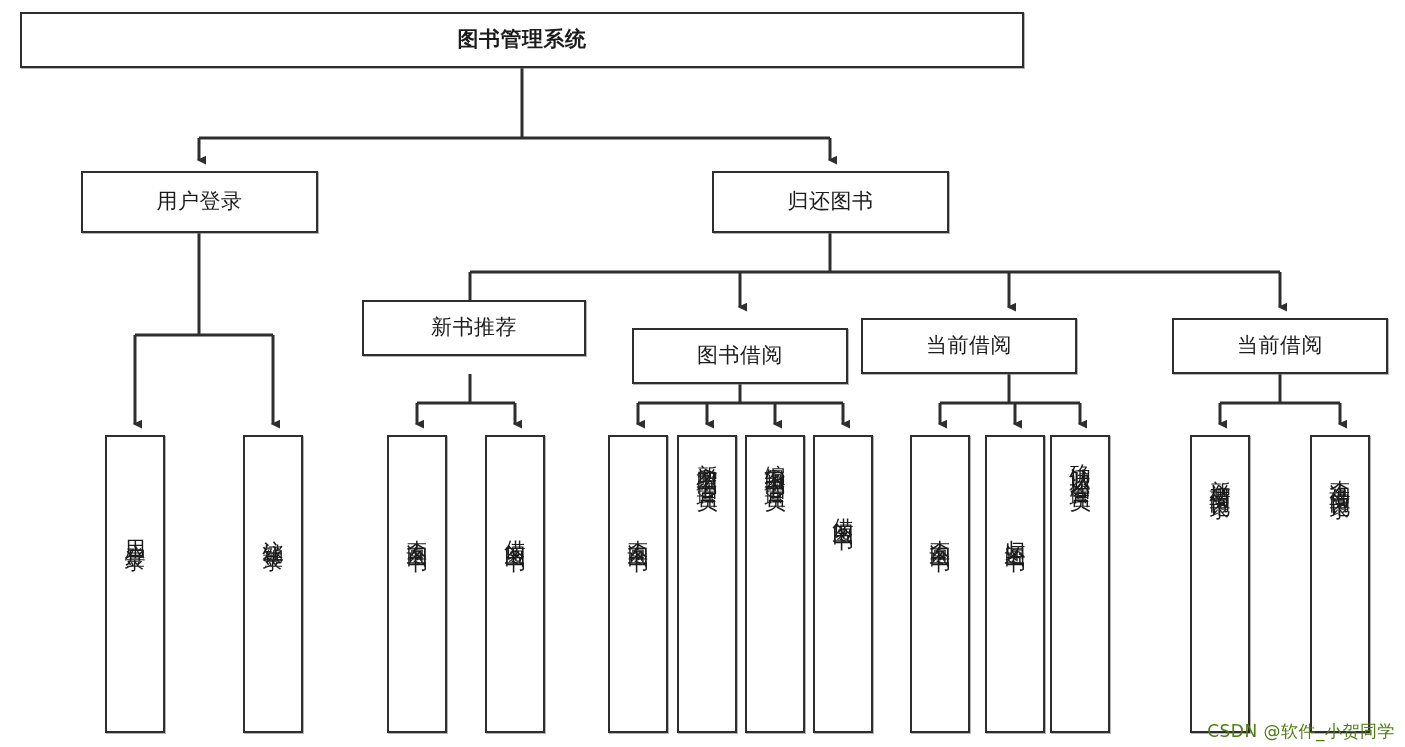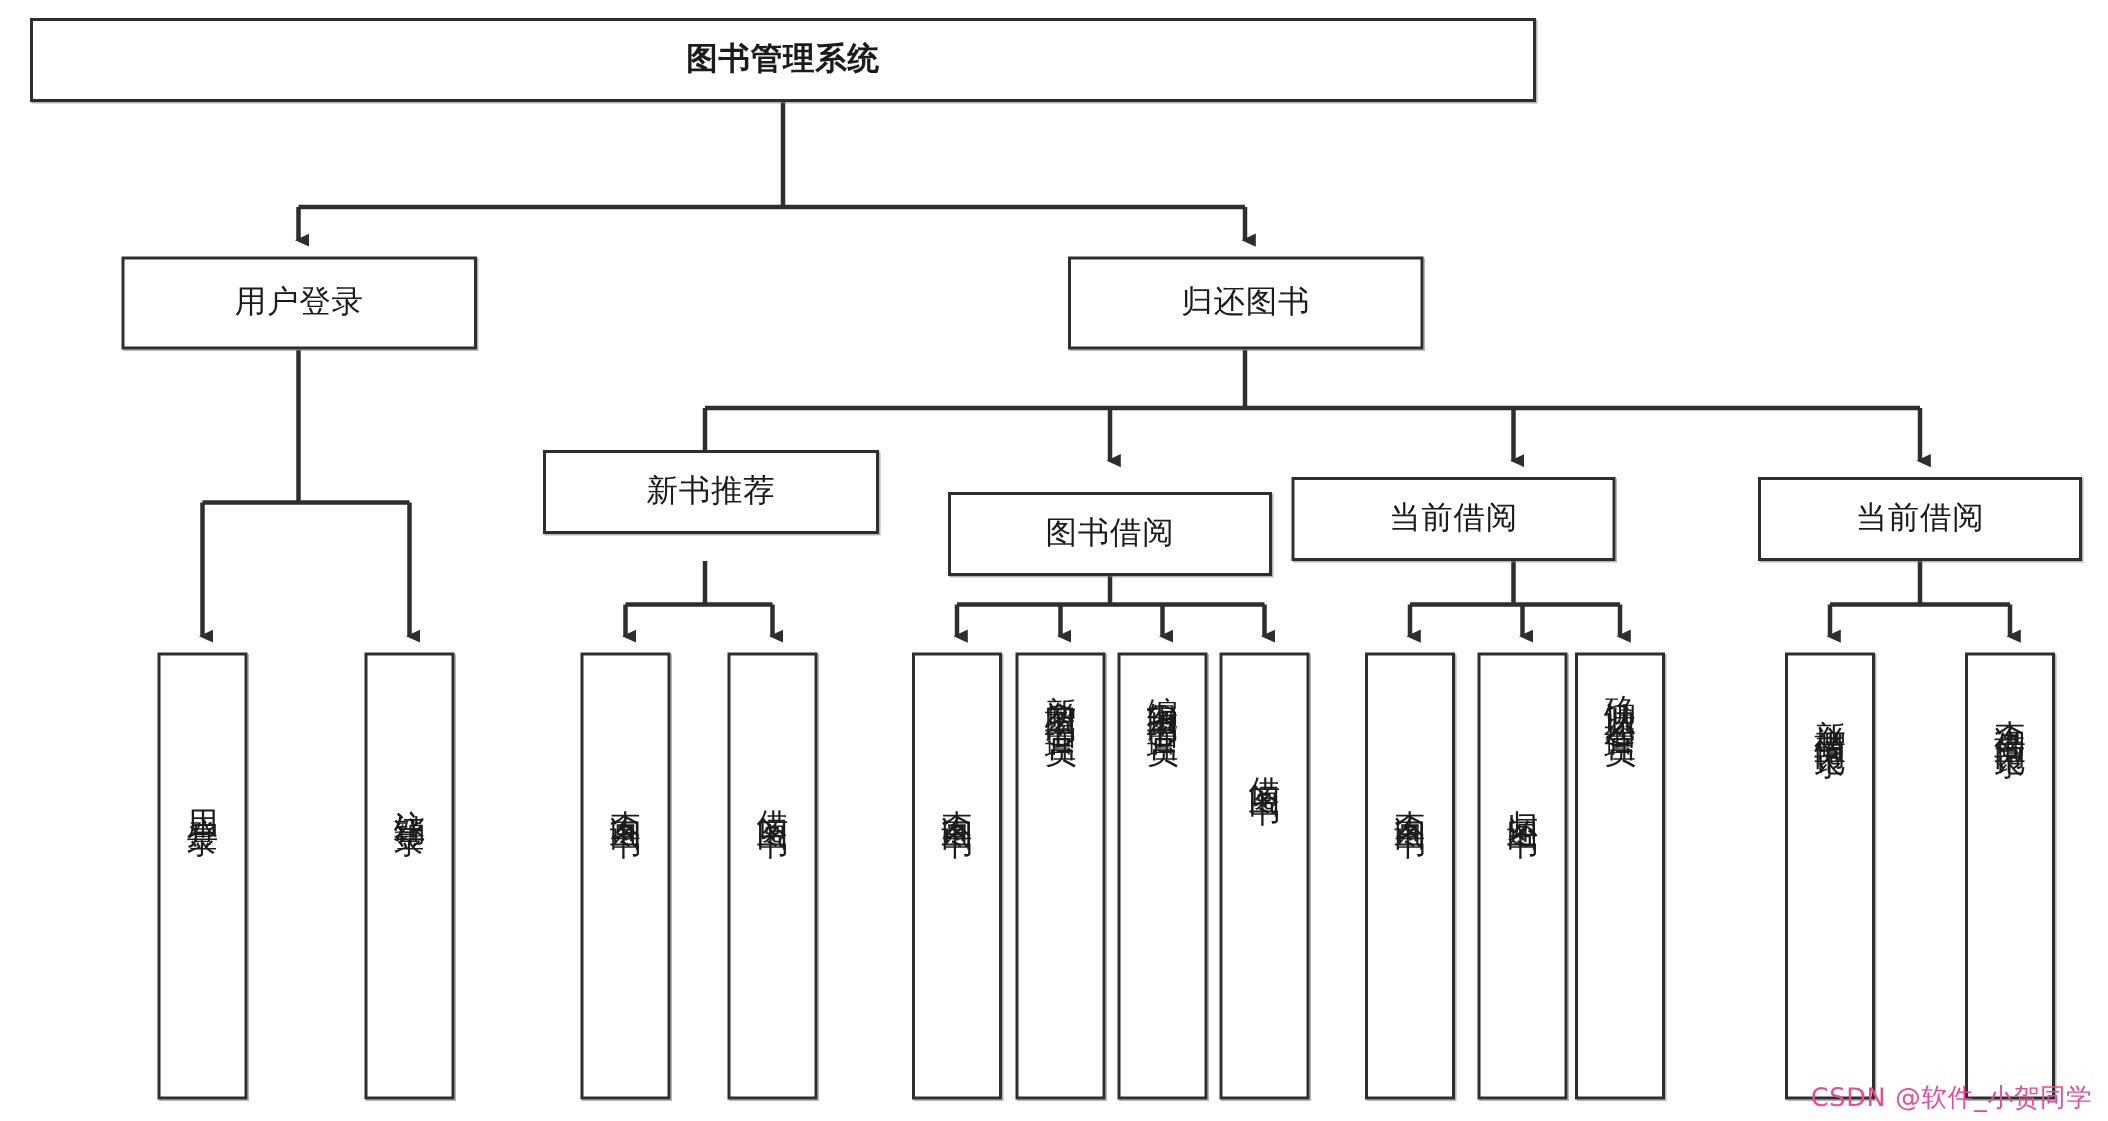--- a/index.html
+++ b/index.html
@@ -73,21 +73,21 @@
     margin-top: 20px;
   }
   .node.v.topal .node-label {
     margin-top: 4px;
   }
   #watermark {
     position: absolute;
     right: 10px;
     bottom: 4px;
     font-size: 17px;
-    color: #ec4899;
+    color: #4d7c0f;
     letter-spacing: 0.5px;
     z-index: 5;
     white-space: nowrap;
   }
 </style>
 </head>
 <body>
 
 <div id="diagram-root">
 

